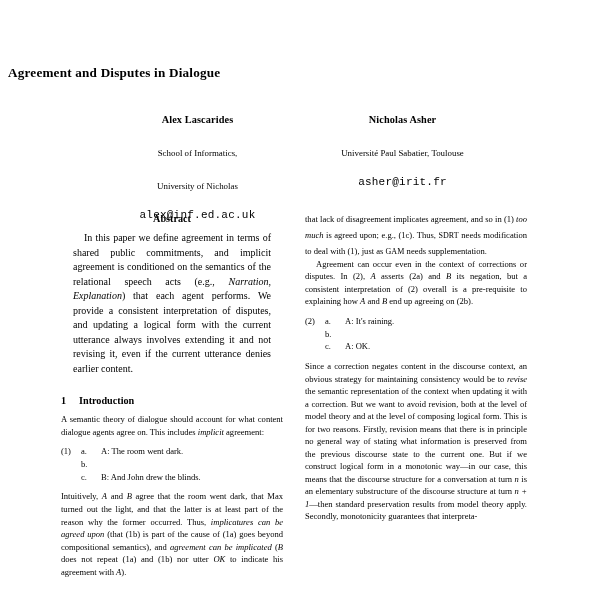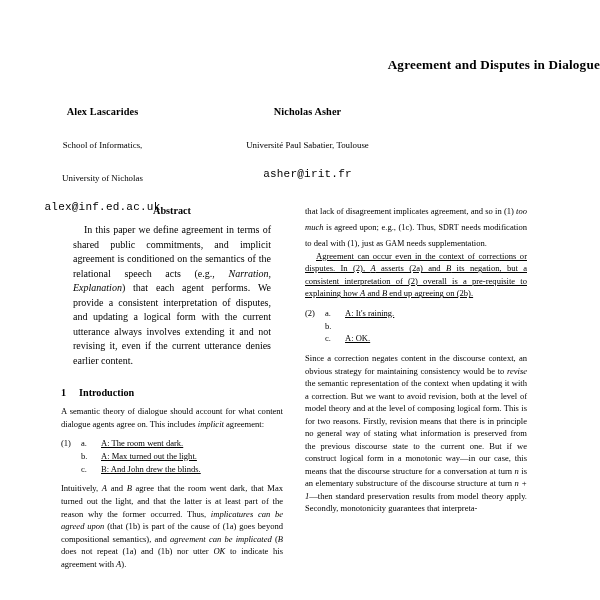--- a/index.html
+++ b/index.html
@@ -18,32 +18,33 @@
     position: relative;
     width: 600px;
     height: 600px;
     background: #ffffff;
     box-sizing: border-box;
     padding: 0;
   }
 
   
   .title {
-    text-align: right;
+    text-align: left;
     font-size: 13.2px;
     font-weight: bold;
     letter-spacing: 0.015em;
-    margin: 0;
+    margin: 8px;
     padding-top: 57px;
     line-height: 1.2;
   }
 
   
   .authors {
     display: flex;
+    justify-content: center;
     margin-top: 32px;
   }
   .author-block {
     width: 205px;
     text-align: center;
     line-height: 1.42;
   }
   .author-name {
     font-size: 10.3px;
     font-weight: bold;
@@ -102,21 +103,21 @@
   }
   .section-num { width: 9px; }
 
   
   p.para {
     margin: 0;
     font-size: 8.55px;
     line-height: 1.465;
     text-align: justify;
   }
-  p.para + p.para { text-indent: 11px; text-decoration: underline; }
+  p.para + p.para { text-indent: 11px; }
   p.para.indent { text-indent: 11px; }
   p.para.noindent { text-indent: 0; }
 
   
   .example {
     margin: 7px 0 7px 0;
     font-size: 8.55px;
     line-height: 1.5;
   }
   .ex-row {
@@ -124,21 +125,21 @@
     align-items: baseline;
   }
   .ex-num {
     width: 20px;
     flex: 0 0 20px;
   }
   .ex-label {
     width: 20px;
     flex: 0 0 20px;
   }
-  .ex-text { flex: 1 1 auto; text-decoration: underline; }
+  .ex-text { flex: 1 1 auto; }
 
   .sc {
     font-variant: small-caps;
     font-size: 11px;
     letter-spacing: 0.01em;
   }
   i, .it { font-style: italic; }
   .mathvar { font-style: italic; font-family: "Liberation Serif", serif; }
 </style>
 </head>
@@ -182,21 +183,20 @@
 
       <div class="example">
         <div class="ex-row">
           <span class="ex-num">(1)</span>
           <span class="ex-label">a.</span>
           <span class="ex-text">A: The room went dark.</span>
         </div>
         <div class="ex-row">
           <span class="ex-num"></span>
           <span class="ex-label">b.</span>
-          <span class="ex-text">A: Max turned out the light.</span>
         </div>
         <div class="ex-row">
           <span class="ex-num"></span>
           <span class="ex-label">c.</span>
           <span class="ex-text">B: And John drew the blinds.</span>
         </div>
       </div>
 
       <p class="para noindent"><span>Intuitively, </span><span class="mathvar">A</span><span> and </span><span class="mathvar">B</span><span> agree that the room went dark, that Max turned out the light, and that the latter is at least part of the reason why the former occurred. Thus, </span><i>implicatures can be agreed upon</i><span> (that (1b) is part of the cause of (1a) goes beyond compositional semantics), and </span><i>agreement can be implicated</i><span> (</span><span class="mathvar">B</span><span> does not repeat (1a) and (1b) nor utter </span><i>OK</i><span> to indicate his agreement with </span><span class="mathvar">A</span><span>).</span></p>
 

